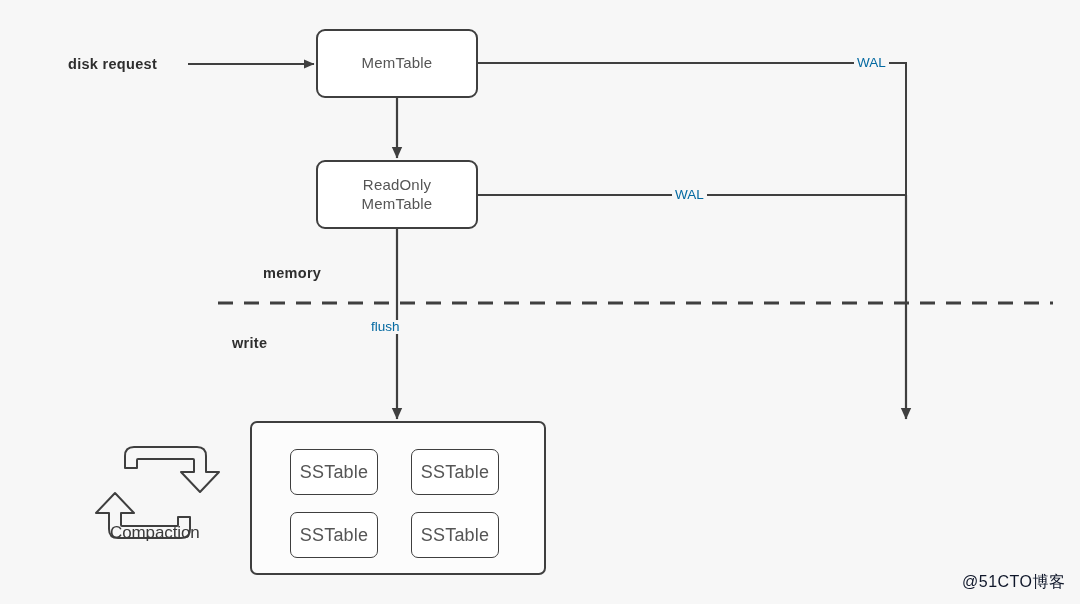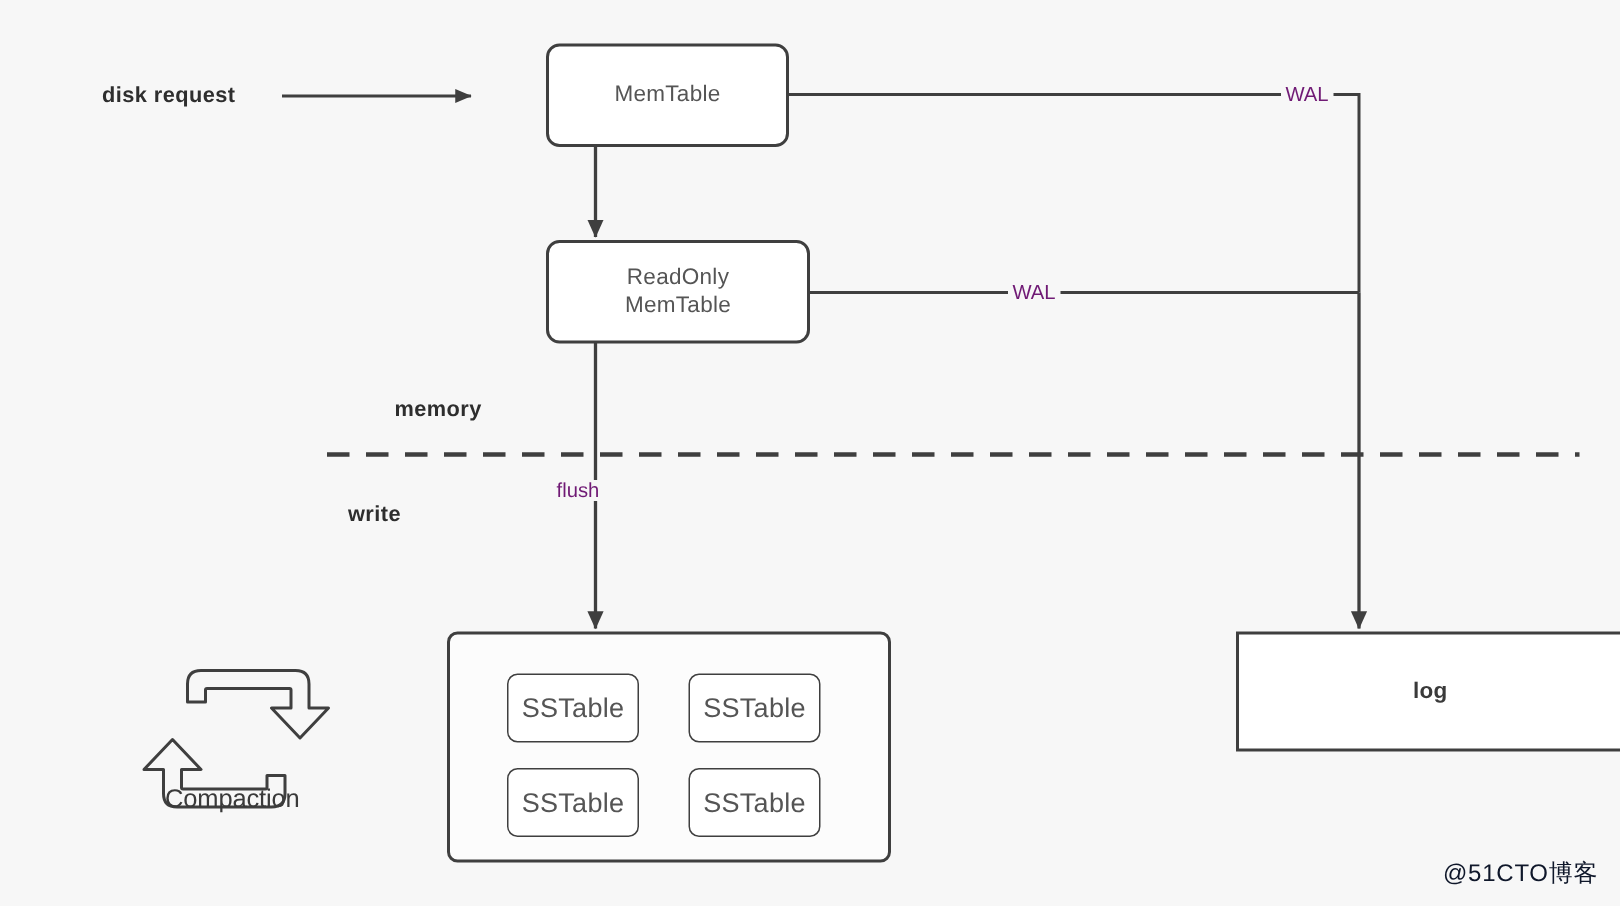--- a/index.html
+++ b/index.html
@@ -30,37 +30,36 @@
     background: #ffffff;
     border: 2px solid #3f3f3f;
     display: flex;
     align-items: center;
     justify-content: center;
     text-align: center;
     color: #555555;
     font-size: 15px;
     line-height: 1.25;
     letter-spacing: 0.2px;
-    margin-left: 48px;
   }
   .node.rounded { border-radius: 9px; }
   .node.sharp { border-radius: 0; }
   .node.small {
     font-size: 18px;
     border-width: 1.6px;
     border-radius: 7px;
   }
   .node.container {
     background: #fcfcfc;
     border-radius: 7px;
   }
   .edge-label {
     position: absolute;
     background: #f7f7f7;
-    color: #701a75;
+    color: #0369a1;
     font-size: 13.5px;
     padding: 0 3px;
     white-space: nowrap;
     line-height: 14px;
   }
   .plain-label {
     position: absolute;
     color: #2e2e2e;
     font-size: 14.5px;
     font-weight: bold;
@@ -118,43 +117,40 @@
       <path d="M190,517 L190,529 Q190,538 181,538 L118,538 Q109,538 109,529 L109,513
                L96,513 L115,493 L134,513 L121,513 L121,525 Q121,526 122,526
                L177,526 Q178,526 178,525 L178,517 Z"></path>
     </g>
   </svg>
 
   <div class="node rounded" style="left:316px; top:29px; width:162px; height:69px;">
     <span>MemTable</span>
   </div>
 
-  <div class="node rounded" style="left:316px; top:160px; width:176px; height:69px; flex-direction:column;">
+  <div class="node rounded" style="left:316px; top:160px; width:162px; height:69px; flex-direction:column;">
     <span>ReadOnly</span>
     <span>MemTable</span>
   </div>
 
   <div class="node container" style="left:250px; top:421px; width:296px; height:154px;"></div>
 
   <div class="node small" style="left:290px; top:449px; width:88px; height:46px;">
     <span>SSTable</span>
   </div>
   <div class="node small" style="left:411px; top:449px; width:88px; height:46px;">
     <span>SSTable</span>
   </div>
   <div class="node small" style="left:290px; top:512px; width:88px; height:46px;">
     <span>SSTable</span>
   </div>
   <div class="node small" style="left:411px; top:512px; width:88px; height:46px;">
     <span>SSTable</span>
   </div>
 
-  <div class="node sharp" style="left:776px; top:421px; width:259px; height:80px; color:#3a3a3a; font-weight:bold; font-size:15px;">
-    <span>log</span>
-  </div>
 
   <div class="plain-label" style="left:68px; top:56px;">
     <span>disk request</span>
   </div>
 
   <div class="edge-label" style="left:854px; top:56px;">
     <span>WAL</span>
   </div>
 
   <div class="edge-label" style="left:672px; top:188px;">

